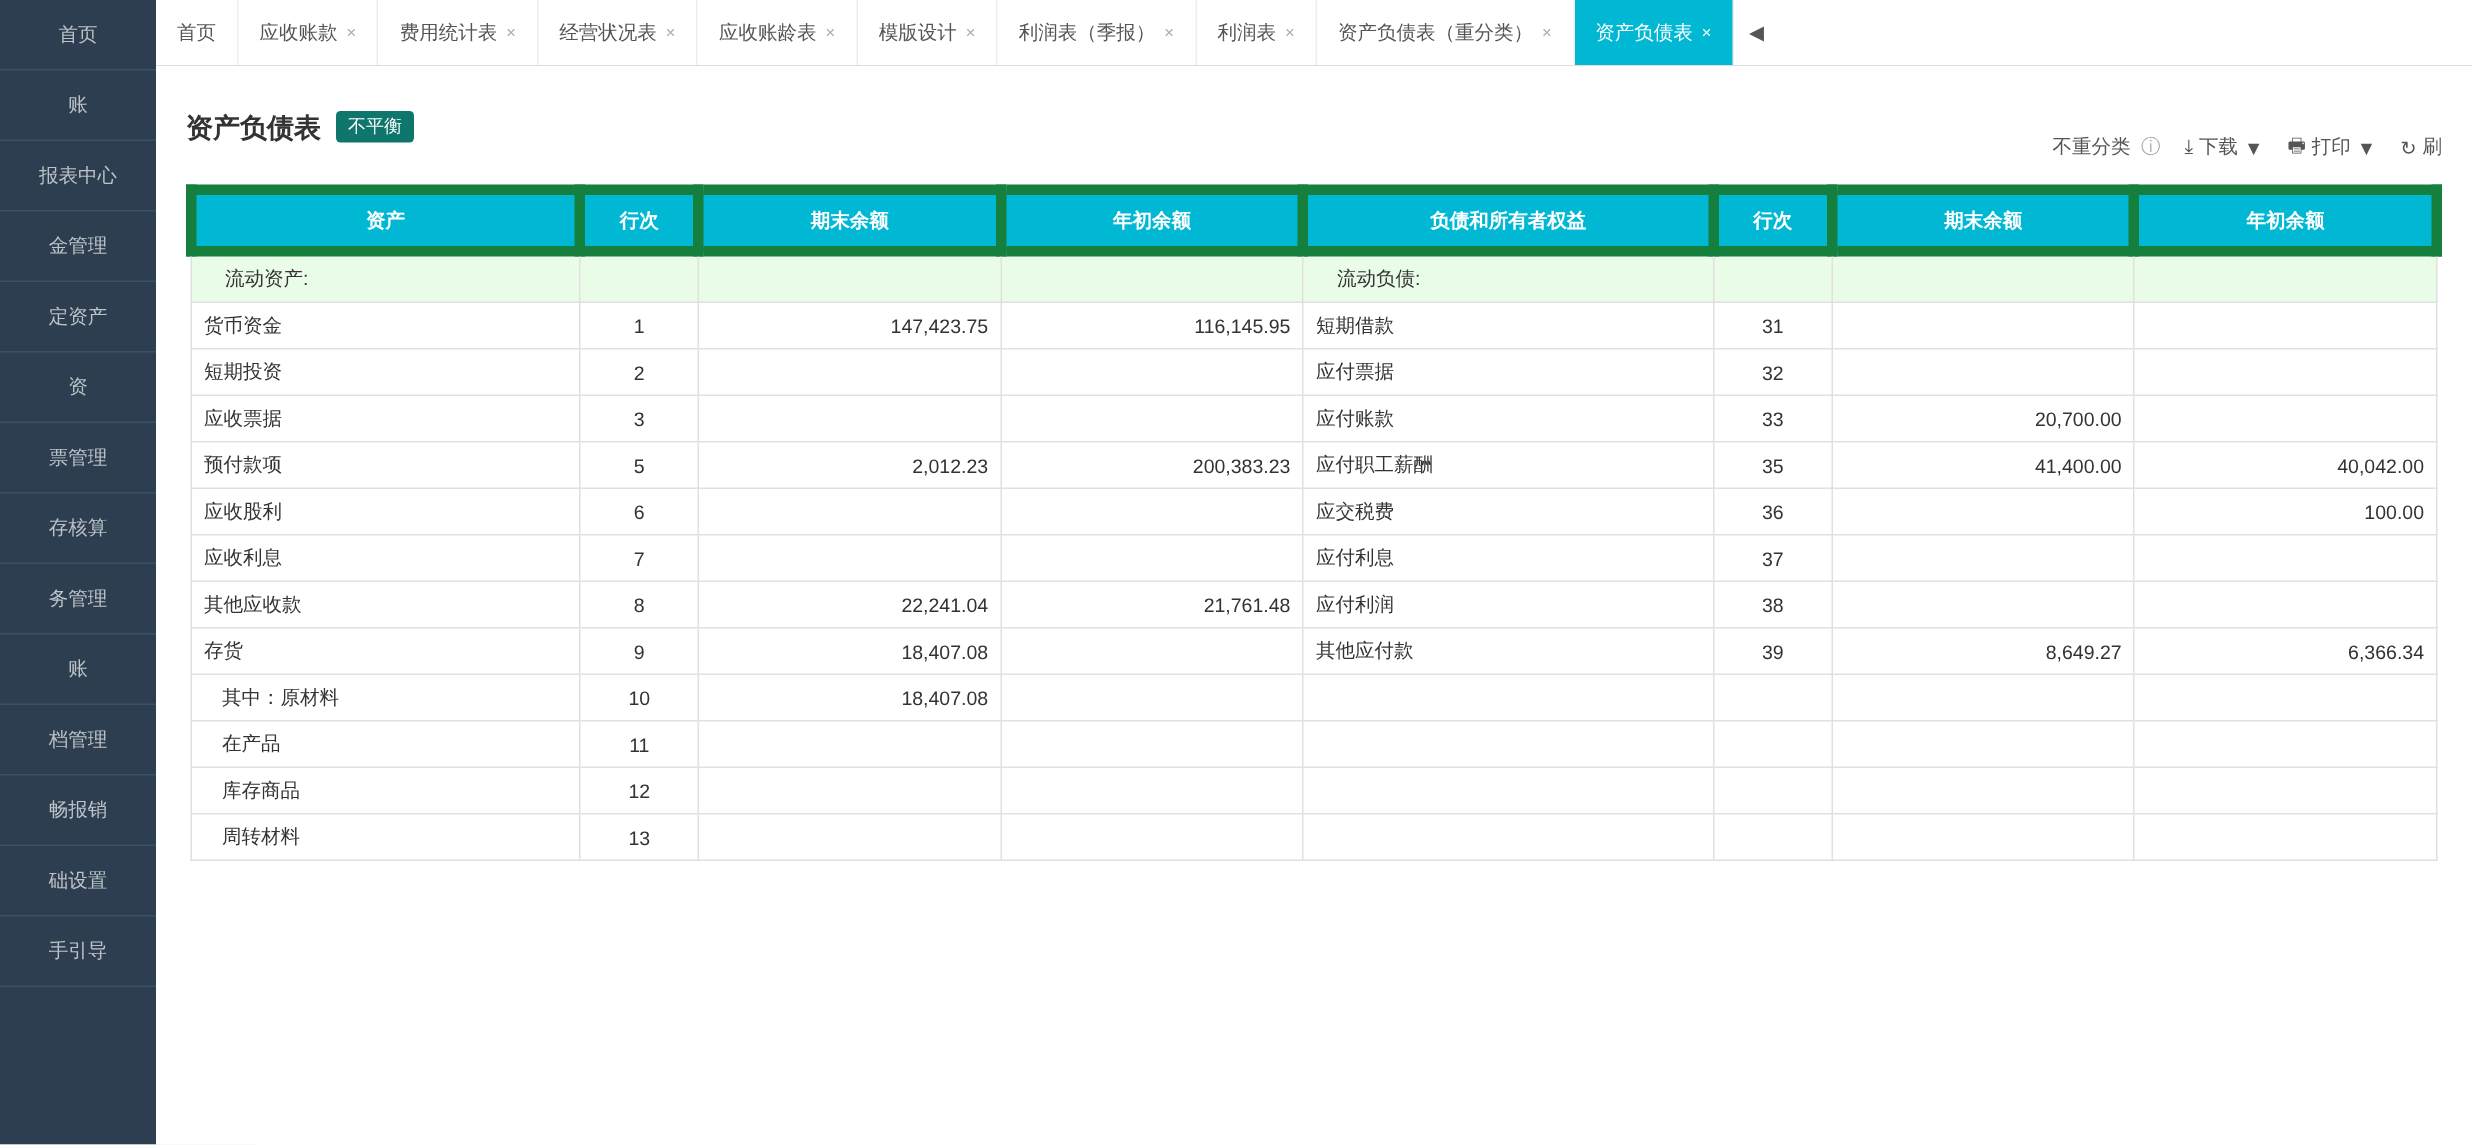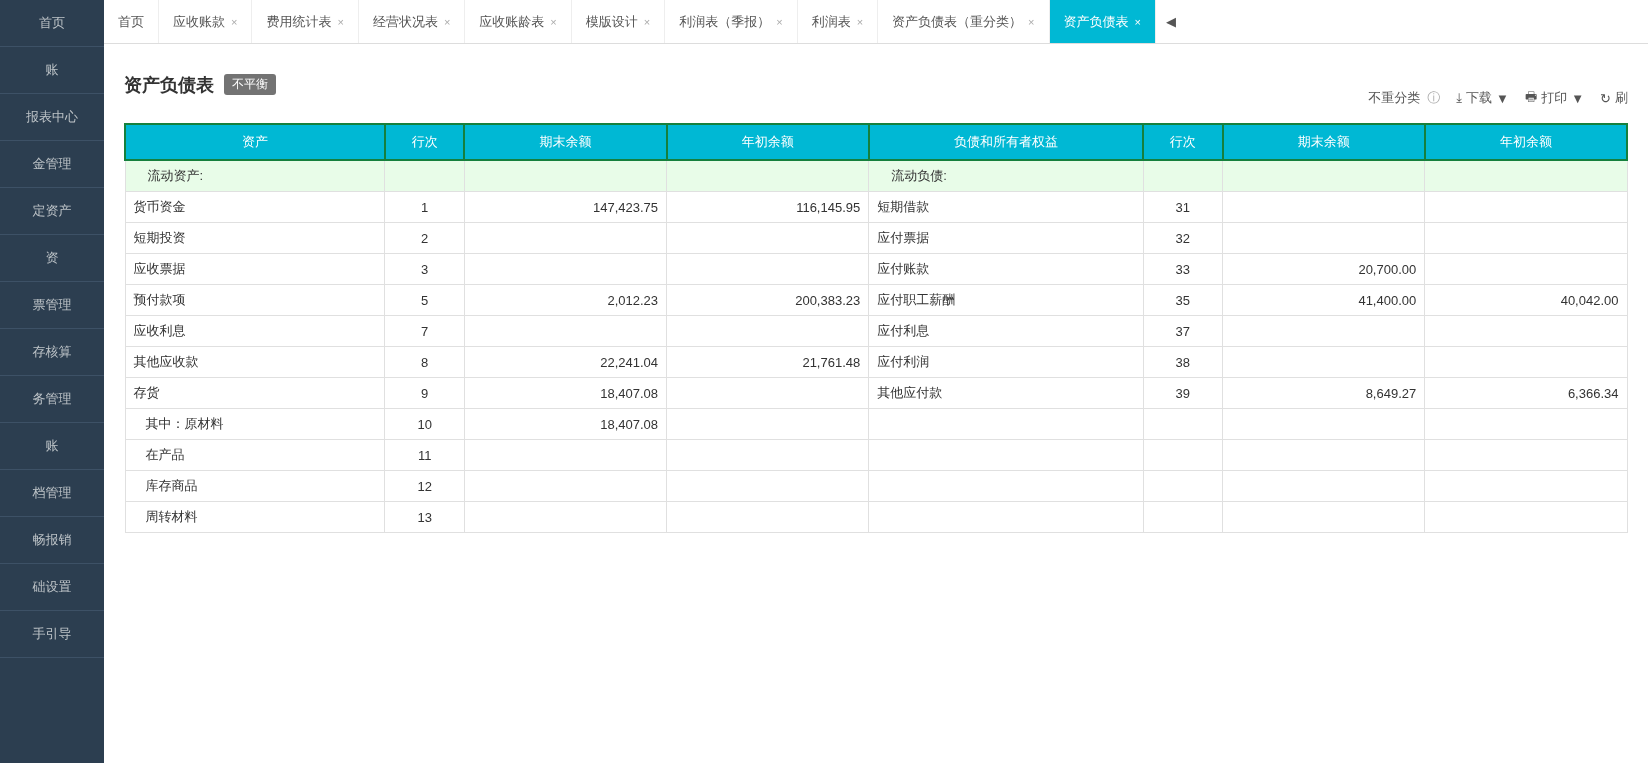--- a/index.html
+++ b/index.html
@@ -97,21 +97,21 @@
       display: flex;
       align-items: center;
       gap: 10px;
     }
     .page-title {
       font-size: 18px;
       font-weight: bold;
       color: #333;
     }
     .badge-unbalanced {
-      background: #737373;
+      background: #0f766e;
       color: #fff;
       font-size: 12px;
       padding: 2px 8px;
       border-radius: 3px;
     }
     .toolbar-right {
       display: flex;
       align-items: center;
       gap: 16px;
       font-size: 13px;
@@ -130,22 +130,22 @@
     .balance-table {
       width: 100%;
       border-collapse: collapse;
       font-size: 13px;
     }
     .balance-table th {
       background: #00b8d4;
       color: #fff;
       text-align: center;
       padding: 8px 6px;
-      border: 2px solid #15803d;
-      font-weight: normal;
+      border: 7px solid #15803d;
+      font-weight: bold;
     }
     .balance-table td {
       border: 1px solid #e0e0e0;
       padding: 6px 8px;
       color: #333;
     }
     .balance-table tr.section-header td {
       background: #e8fce8;
       color: #333;
       font-weight: normal;
@@ -310,20 +310,30 @@
             <td>预付款项</td>
             <td class="text-center text-teal">5</td>
             <td class="text-right">2,012.23</td>
             <td class="text-right">200,383.23</td>
             <td>应付职工薪酬</td>
             <td class="text-center text-teal">35</td>
             <td class="text-right">41,400.00</td>
             <td class="text-right">40,042.00</td>
           </tr>
           <tr>
+            <td>应收股利</td>
+            <td class="text-center text-teal">6</td>
+            <td class="text-right"></td>
+            <td class="text-right"></td>
+            <td>应交税费</td>
+            <td class="text-center text-teal">36</td>
+            <td class="text-right"></td>
+            <td class="text-right">100.00</td>
+          </tr>
+          <tr>
             <td>应收利息</td>
             <td class="text-center text-teal">7</td>
             <td class="text-right"></td>
             <td class="text-right"></td>
             <td>应付利息</td>
             <td class="text-center text-teal">37</td>
             <td class="text-right"></td>
             <td class="text-right"></td>
           </tr>
           <tr>

